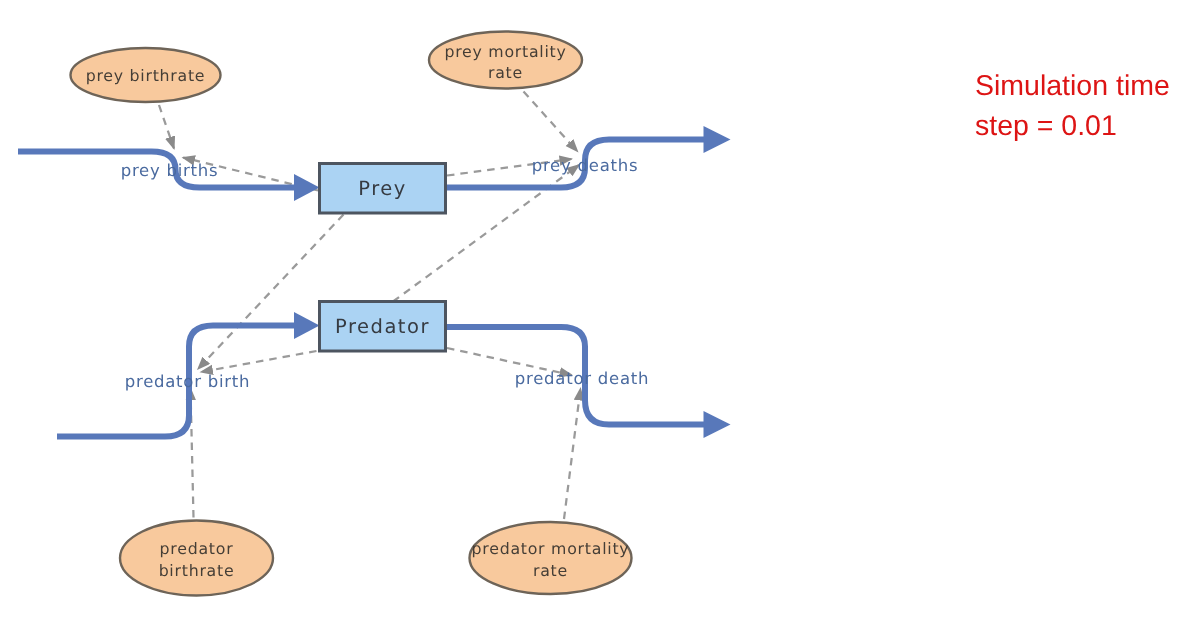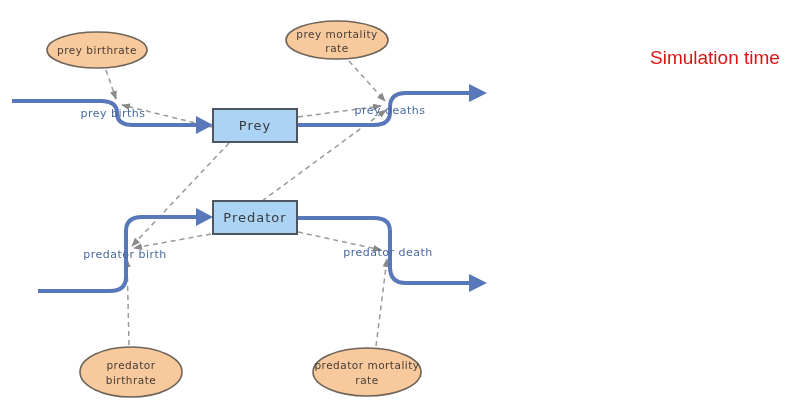--- a/index.html
+++ b/index.html
@@ -129,15 +129,16 @@
     </g>
 
     <text class="flow-label" x="113" y="117">prey births</text>
     <text class="flow-label" x="390" y="114">prey deaths</text>
     <text class="flow-label" x="125" y="258">predator birth</text>
     <text class="flow-label" x="388" y="256">predator death</text>
   </svg>
 
   <div class="annotation">
     <div>Simulation time</div>
+    <div>step = 0.01</div>
   </div>
 
 </div>
 
 </body></html>

